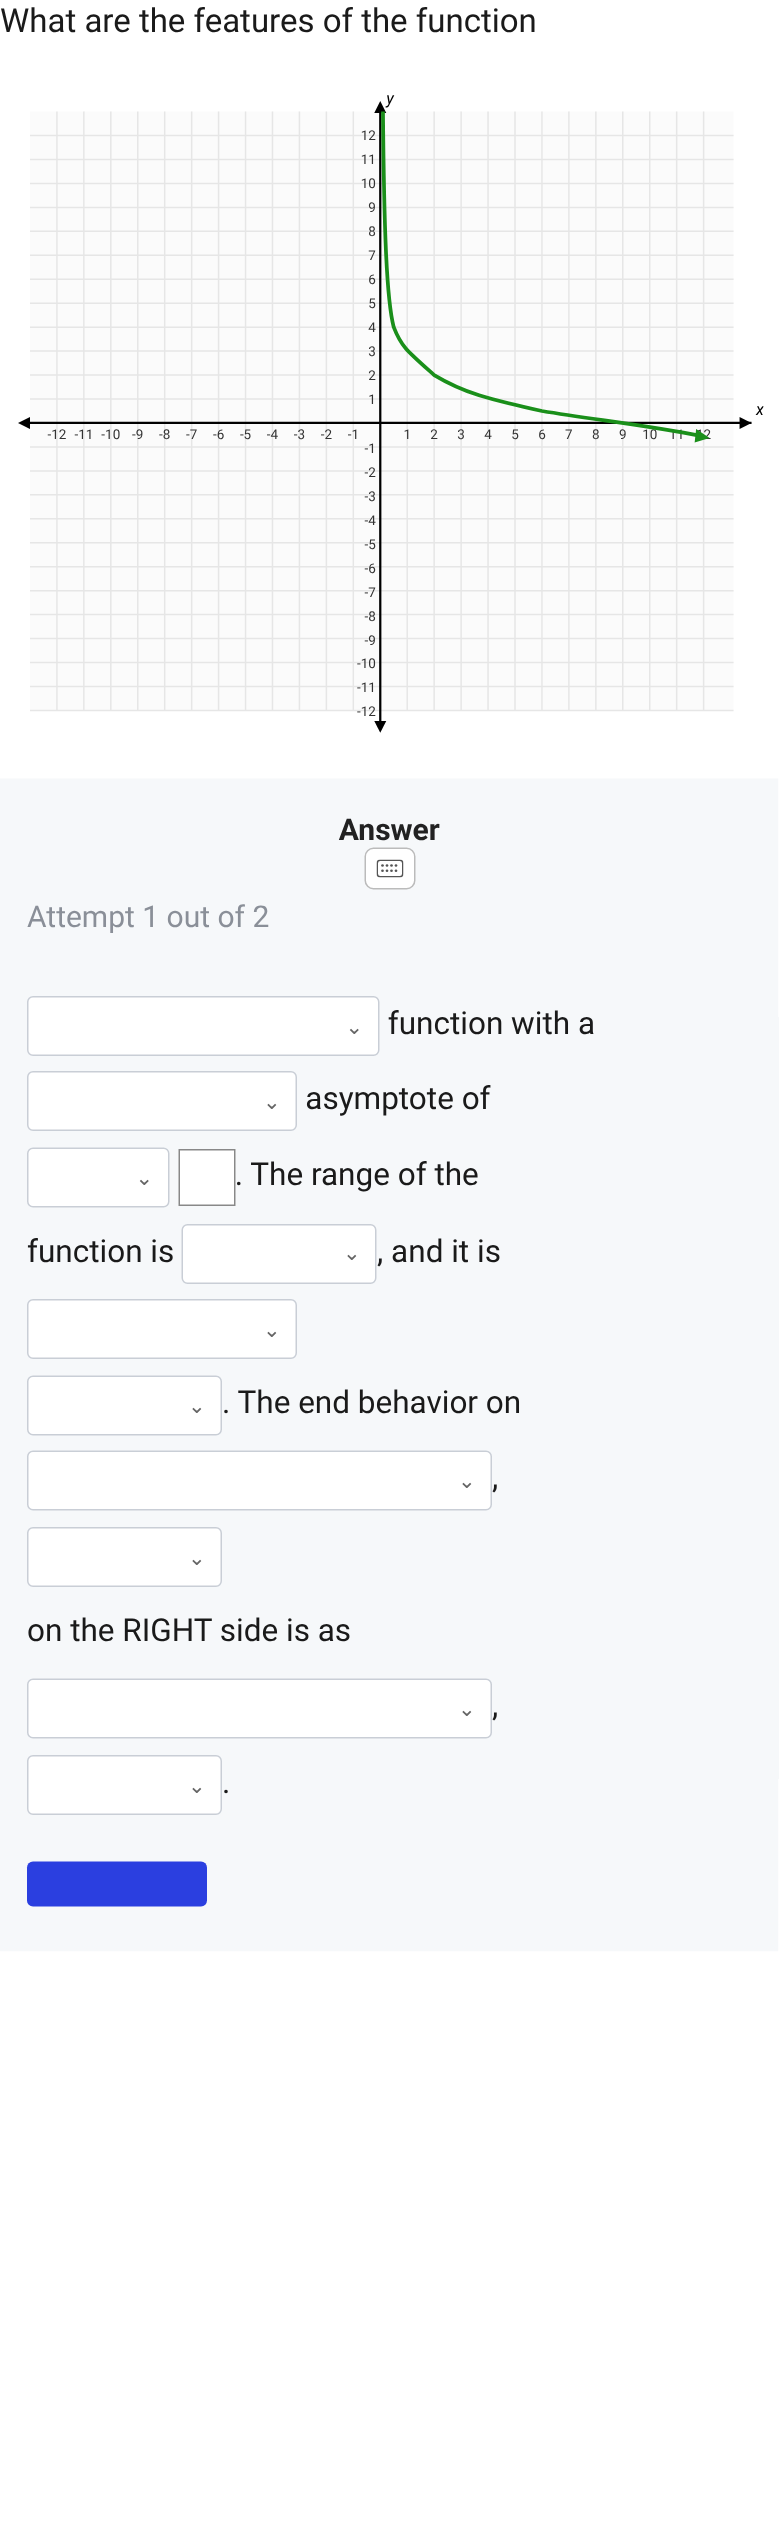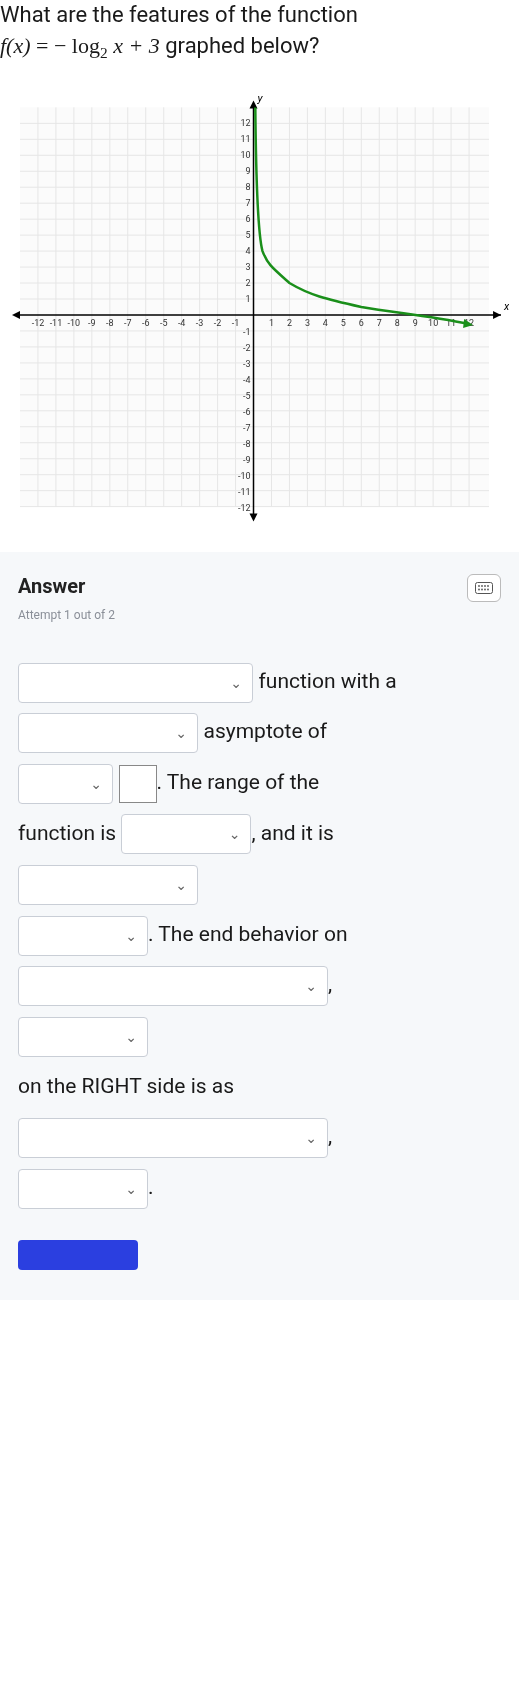--- a/index.html
+++ b/index.html
@@ -23,39 +23,41 @@
     display: flex;
     justify-content: center;
   }
 
   .answer-section {
     background: #f6f8fa;
     padding: 22px 18px 30px 18px;
   }
   .answer-hdr {
     display: flex;
+    align-items: center;
     justify-content: space-between;
+    flex-direction: column;
   }
   .answer-title {
     font-weight: 700;
     font-size: 20px;
     color: #222;
   }
   .keypad-btn {
     width: 34px; height: 28px;
     border: 1px solid #bbb;
     border-radius: 6px;
     background: #fff;
     display: flex; align-items: center; justify-content: center;
     font-size: 13px;
     cursor: pointer;
   }
   .attempt {
     margin-top: 6px;
-    font-size: 12px;
+    font-size: 20px;
     color: #8a8f98;
   }
   .prompt-body {
     margin-top: 34px;
     font-size: 22px;
     line-height: 2.3;
     color: #1a1a1a;
     font-family: "Times New Roman", serif;
   }
   .prompt-body .plain { font-family: -apple-system, BlinkMacSystemFont, "Segoe UI", Roboto, sans-serif; font-size: 21px;}
@@ -97,23 +99,20 @@
     background: #2b3fe0;
     border-radius: 4px;
   }
 </style>
 </head>
 <body>
 
 <div class="question">
   <div>
     <span>What are the features of the function</span>
-  </div>
-  <div>
-    <span class="math-italic">f(x)</span><span class="math"> = − log</span><span class="math sub">2</span><span class="math-italic"> x + 3</span><span> graphed below?</span>
   </div>
 </div>
 
 <div class="graph-wrap">
   <svg width="500" height="430" viewBox="0 0 500 430">
 
     <rect x="10" y="15" width="470" height="400" fill="#fbfbfb" stroke="none"></rect>
 
     <g stroke="#e2e2e2" stroke-width="0.5">
       

